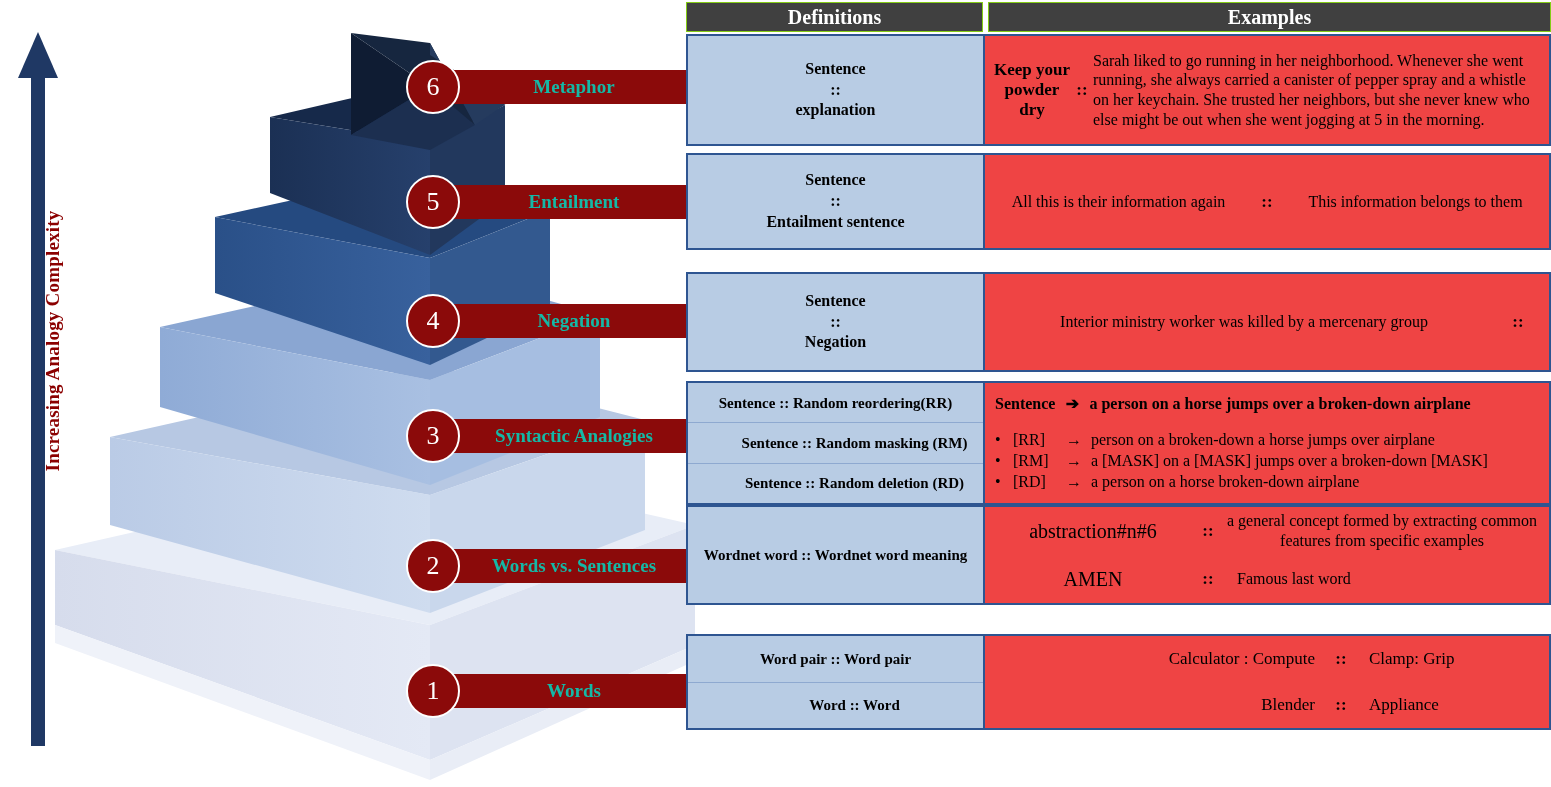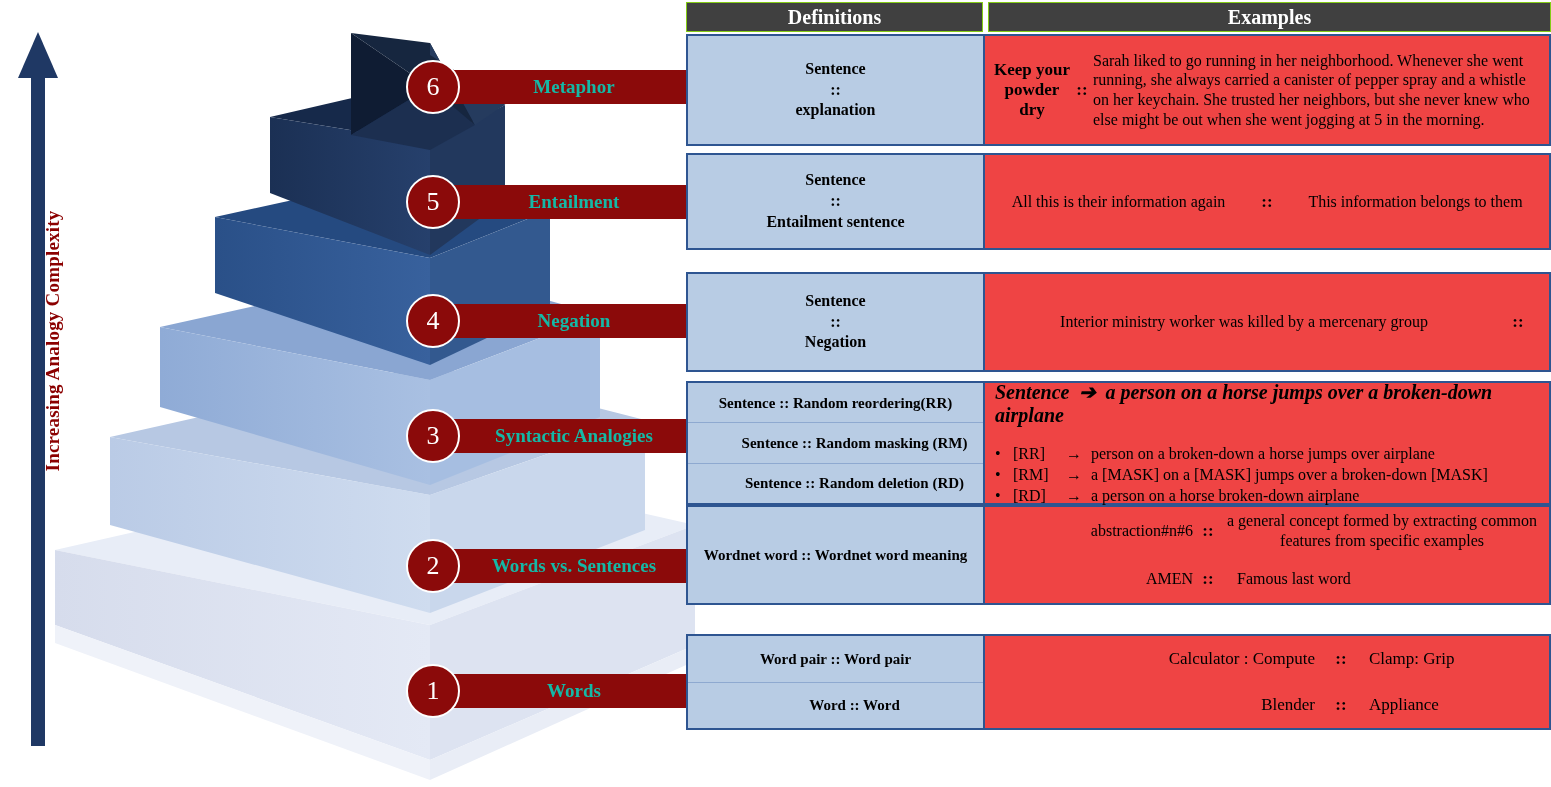--- a/index.html
+++ b/index.html
@@ -109,28 +109,28 @@
     flex:0 0 78px; text-align:center; line-height:1.18; font-size:17px;font-weight:bold;
   }
   .colons { flex:0 0 22px; text-align:center; font-weight:bold; font-size:17px; }
   .pair-right { flex:1; font-size:16px; line-height:1.22; }
 
   .two-up { display:flex; align-items:center; width:100%; }
   .tu-a { flex:1; text-align:center; line-height:1.25; }
   .tu-b { flex:1; text-align:center; line-height:1.25; }
   .tu-c { flex:0 0 46px; text-align:center; font-weight:bold; font-size:17px; }
 
-  .syn-head { font-weight:bold; font-size:20px; margin-bottom:16px;font-style:italic; }
+  .syn-head { font-weight:bold; font-size:16px; margin-bottom:16px; }
   .syn-list { list-style:none; margin:0; padding:0; }
   .syn-list li { font-size:16px; line-height:1.32; }
   .bullet { display:inline-block; width:14px; }
   .tag { display:inline-block; min-width:44px; }
   .arr { display:inline-block; width:26px; text-align:center; }
 
-  .wn-a { flex:0 0 200px; text-align:right; font-size:16px; }
+  .wn-a { flex:0 0 200px; text-align:center; font-size:20px; }
   .wn-c { flex:0 0 30px; text-align:center; font-weight:bold; font-size:17px; }
   .wn-b { flex:1; text-align:center; font-size:16px; line-height:1.25; }
 
   .wp-a { flex:0 0 330px; text-align:right; font-size:17px; padding-right:8px; }
   .wp-c { flex:0 0 36px; text-align:center; font-weight:bold; font-size:17px; }
   .wp-b { flex:1; text-align:left; font-size:17px; padding-left:10px; }
 </style>
 </head>
 <body>
 

